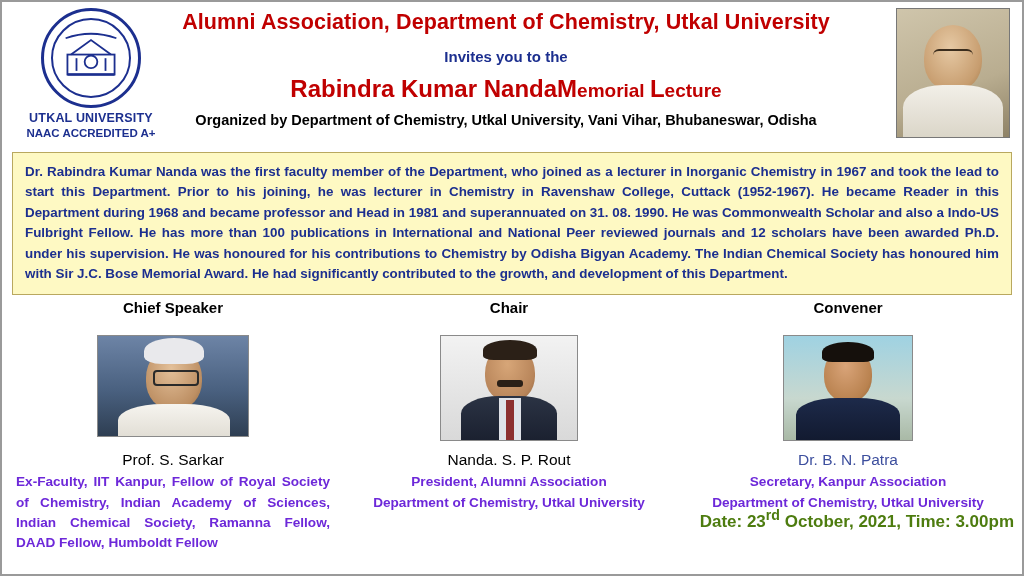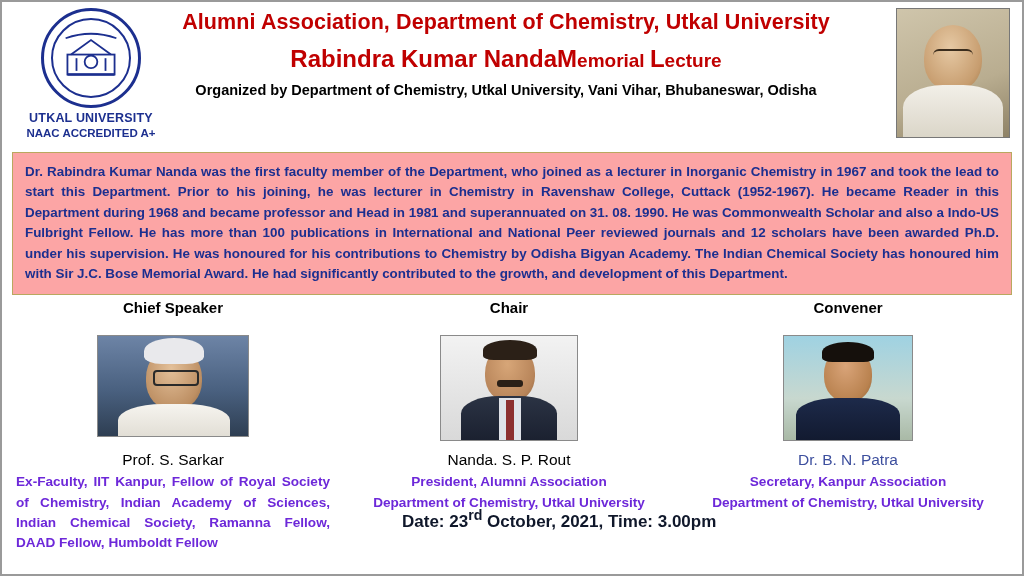--- a/index.html
+++ b/index.html
@@ -133,21 +133,21 @@
     border-radius: 50% 50% 45% 45%;
   }
   .ph .body {
     position: absolute;
     border-radius: 40% 40% 0 0;
   }
 
   
   .bio {
     margin: 4px 10px 0 10px;
-    background: #fca5a5;
+    background: #fef9c3;
     border: 1px solid #b9a85f;
     padding: 9px 12px 10px 12px;
     color: #1c2f8f;
     font-size: 13.4px;
     font-weight: bold;
     line-height: 1.52;
     text-align: justify;
   }
 
   
@@ -202,22 +202,22 @@
     line-height: 1.5;
     margin-top: 3px;
   }
   .n1 .paff { text-align: justify; padding: 0 6px; }
 
   .meeting {
     position: absolute;
     left: 400px;
     right: 8px;
     top: 56px;
-    text-align: left;
-    color: #0f172a;
+    text-align: right;
+    color: #4d7c0f;
     font-weight: bold;
     font-size: 17px;
     line-height: 1.5;
   }
 </style>
 </head>
 <body>
 
 <div class="poster">
 
@@ -234,20 +234,21 @@
           <line x1="6" y1="48" x2="58" y2="48" stroke="#1c2f8f" stroke-width="3"></line>
           <path d="M4 8 q28 -10 56 0" fill="none" stroke="#1c2f8f" stroke-width="2"></path>
         </svg>
       </div>
       <div class="logo-text1">UTKAL UNIVERSITY</div>
       <div class="logo-text2">NAAC ACCREDITED A+</div>
     </div>
 
     <div class="header-center">
       <div class="title-main">Alumni Association, Department of Chemistry, Utkal University</div>
+      <div class="invite">Invites you to the</div>
       <div class="lecture-title">
         <span>Rabindra Kumar Nanda</span><span>M</span><span class="small">emorial </span><span>L</span><span class="small">ecture</span>
       </div>
       <div class="organized">Organized by Department of Chemistry, Utkal University, Vani Vihar, Bhubaneswar, Odisha</div>
     </div>
 
     <div class="header-photo">
       <div class="ph">
         <div class="bg" style="background:linear-gradient(160deg,#cfc5ab 0%,#b9ad90 60%,#8e8266 100%);"></div>
         <div class="head" style="left:27px;top:16px;width:58px;height:66px;background:radial-gradient(ellipse at 45% 35%, #e6c9a4 0%, #c79d6f 70%, #9e7748 100%);"></div>

